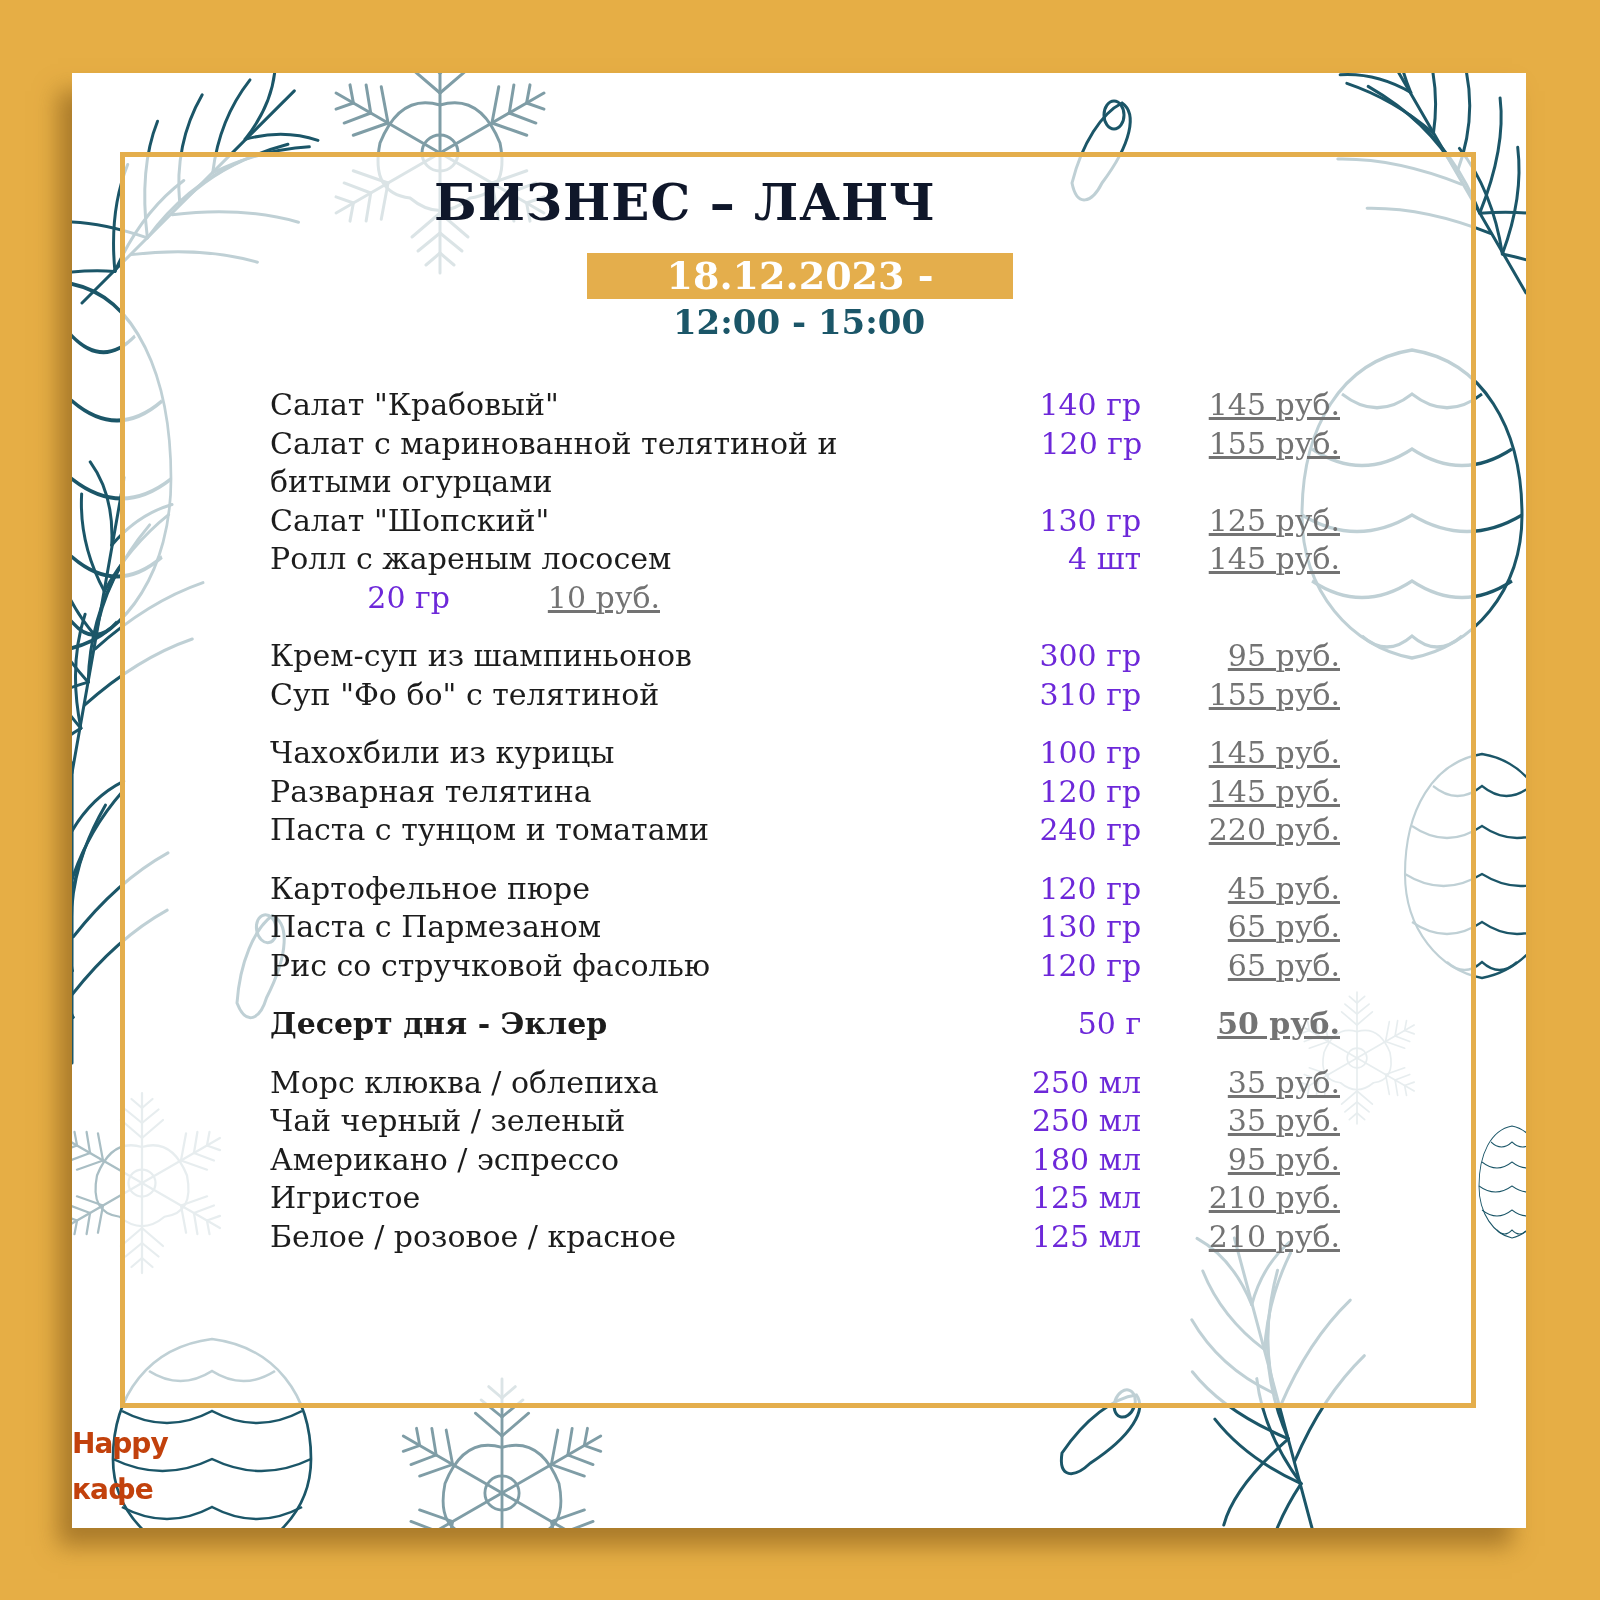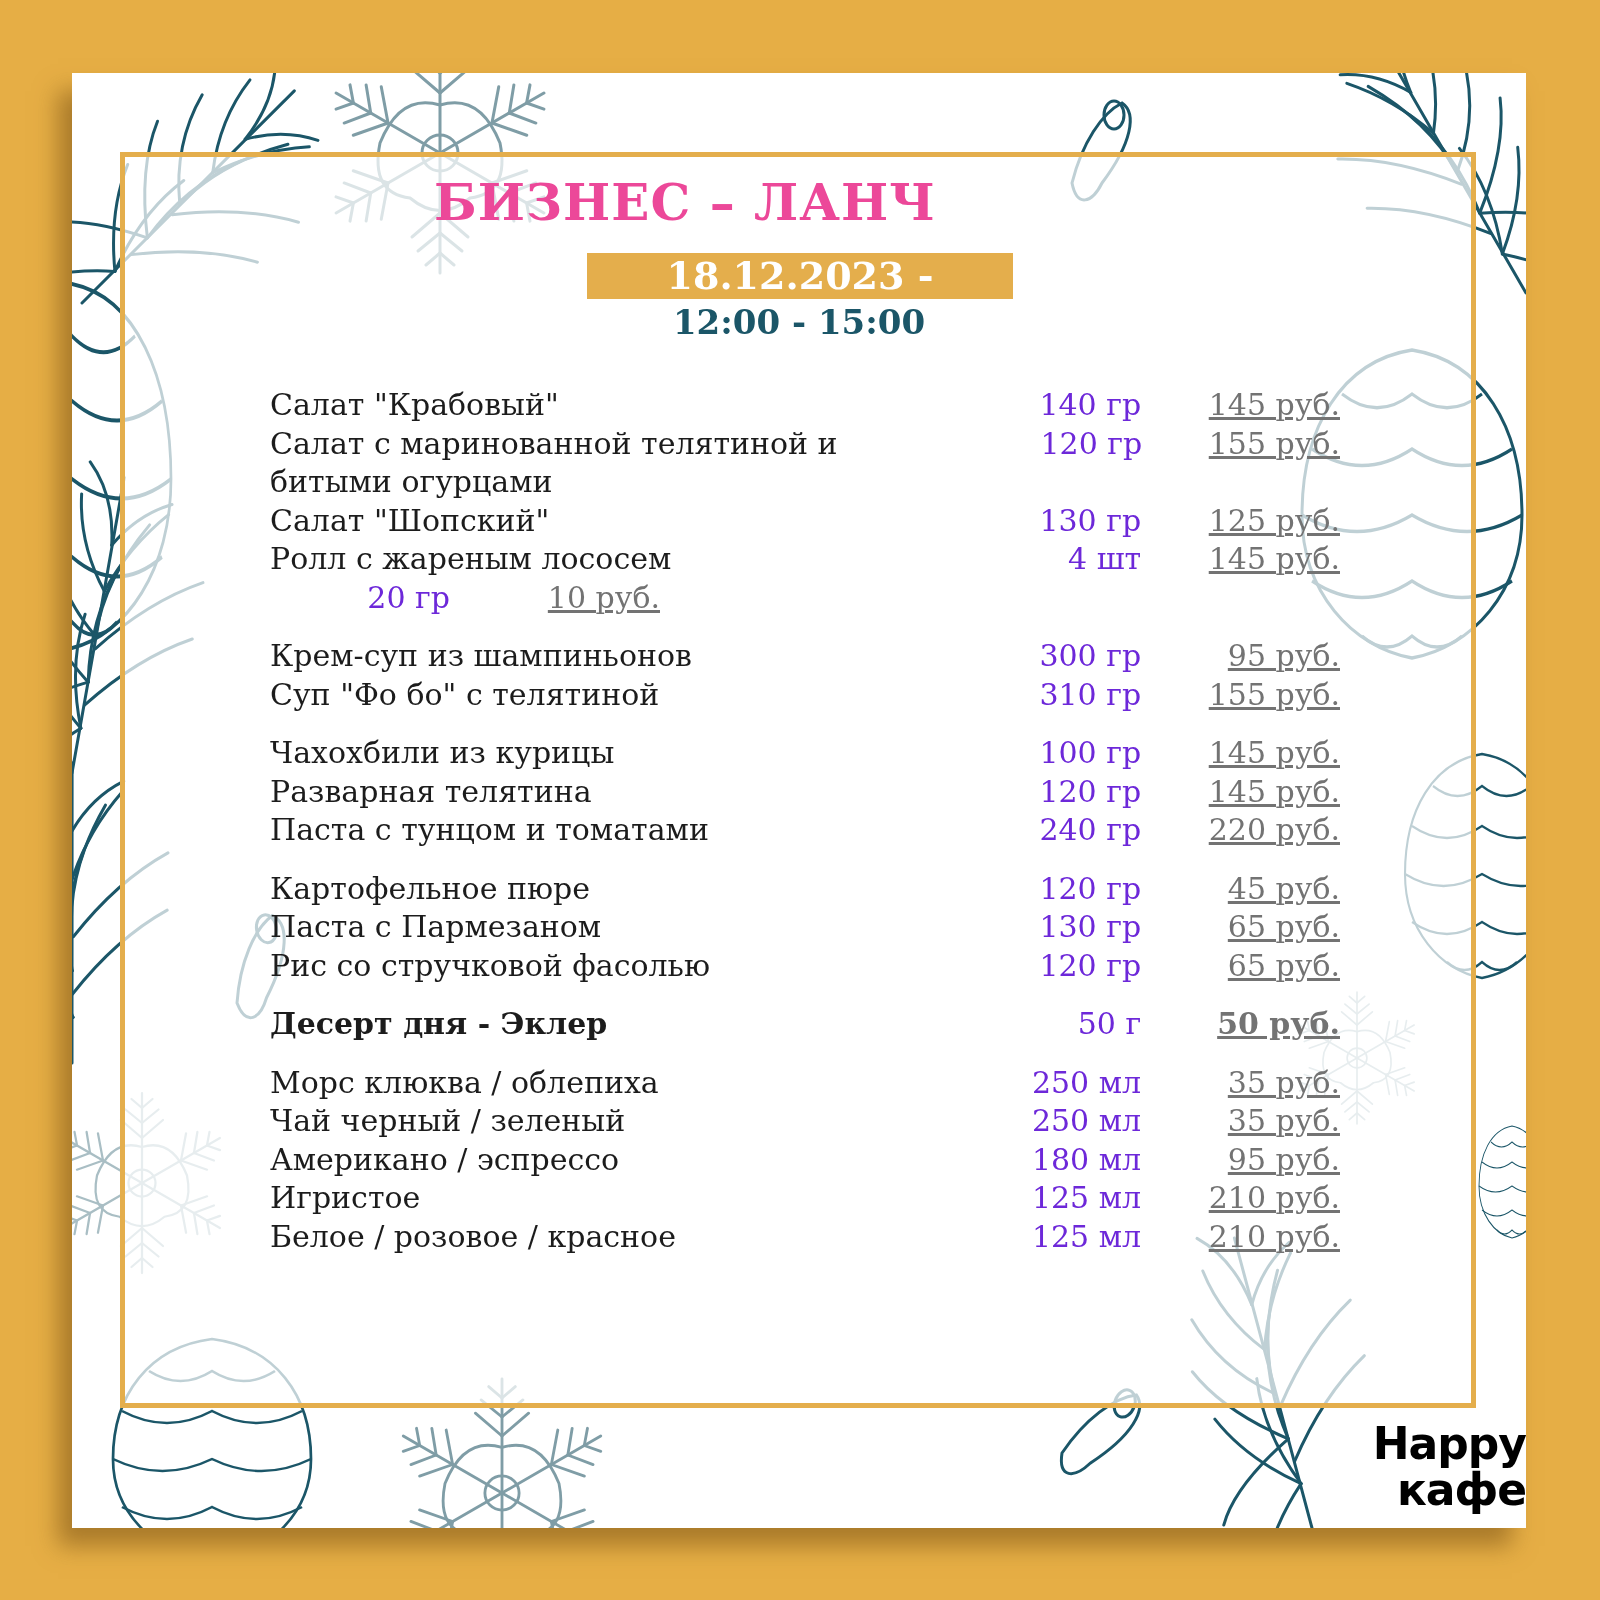--- a/index.html
+++ b/index.html
@@ -24,21 +24,21 @@
     left: 48px; top: 79px;
     width: 1356px; height: 1256px;
     border: 5px solid #E4AE4C;
     box-sizing: border-box;
     background: rgba(255,255,255,0.72);
   }
   .title {
     position: absolute;
     left: 0; width: 1226px; top: 100px;
     text-align: center;
-    color: #ec4899;
+    color: #0f172a;
     font-family: "DejaVu Serif", serif;
     font-weight: bold;
     font-size: 50px;
     letter-spacing: 1px;
     margin: 0;
   }
   .date-badge {
     position: absolute;
     left: 515px; top: 180px;
     width: 426px; height: 46px;
@@ -72,25 +72,25 @@
     color: #1c1c1c;
   }
   .row.gap { margin-top: 20px; }
   .row .name { width: 740px; }
   .row .weight { width: 180px; text-align: right; color: #6d28d9; }
   .row .price { width: 210px; text-align: right; color: #737373; text-decoration: underline; }
   .row.bold .name, .row.bold .price { font-weight: bold; }
   .logo {
     position: absolute;
     left: 0; width: 1454px; top: 1348px;
-    text-align: right;
-    color: #000000;
+    text-align: left;
+    color: #c2410c;
     font-family: "DejaVu Sans", sans-serif;
     font-weight: bold;
-    font-size: 44px;
+    font-size: 28px;
     line-height: 46px;
     letter-spacing: -1px;
   }
 </style>
 </head>
 <body>
 
 <div class="card">
 
   <svg class="deco" viewBox="0 0 1454 1455" xmlns="http://www.w3.org/2000/svg">

